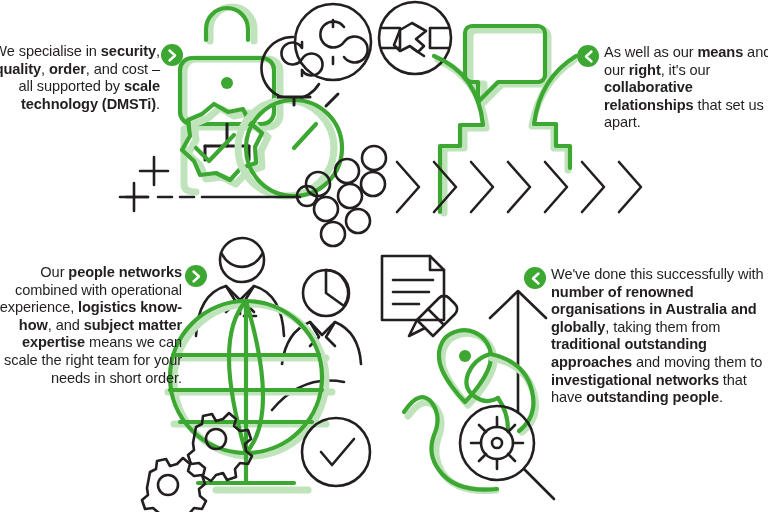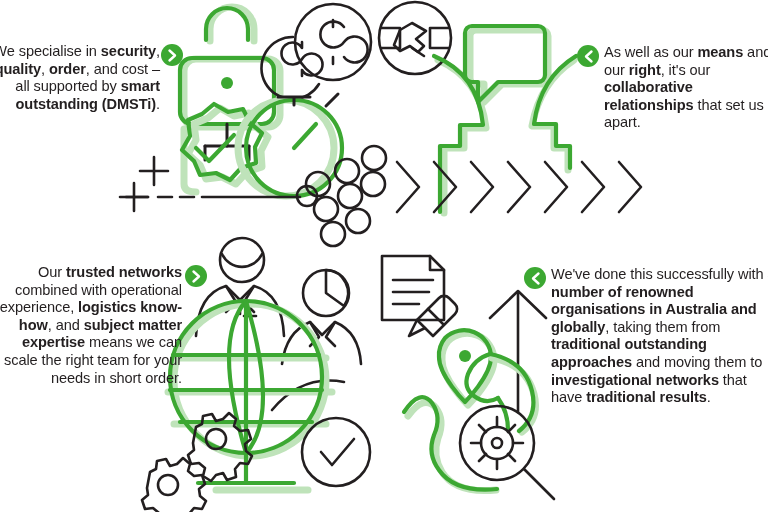--- a/index.html
+++ b/index.html
@@ -270,21 +270,21 @@
     <svg width="11" height="13" viewBox="0 0 11 13">
       <path d="M2.5 1.5 L8 6.5 L2.5 11.5" fill="none" stroke="#ffffff" stroke-width="2.4" stroke-linecap="round" stroke-linejoin="round"></path>
     </svg>
   </div>
   <div class="badge" id="badge-br" style="background: rgb(60, 168, 50);">
     <svg width="11" height="13" viewBox="0 0 11 13">
       <path d="M8.5 1.5 L3 6.5 L8.5 11.5" fill="none" stroke="#ffffff" stroke-width="2.4" stroke-linecap="round" stroke-linejoin="round"></path>
     </svg>
   </div>
 
-  <div class="txt txt-right" id="text-tl">We specialise in <b>security</b>, <b>quality</b>, <b>order</b>, and cost – all supported by <b>smart outstanding (DMSTi)</b>.</div>
+  <div class="txt txt-right" id="text-tl">We specialise in <b>security</b>, <b>quality</b>, <b>order</b>, and cost – all supported by <b>scale technology (DMSTi)</b>.</div>
 
   <div class="txt txt-left" id="text-tr">As well as our <b>means</b> and our <b>right</b>, it's our <b>collaborative relationships</b> that set us apart.</div>
 
-  <div class="txt txt-right" id="text-bl">Our <b>trusted networks</b> combined with operational experience, <b>logistics know-how</b>, and <b>subject matter expertise</b> means we can scale the right team for your needs in short order.</div>
-
-  <div class="txt txt-left" id="text-br">We've done this successfully with <b>a number of renowned organisations in Australia and globally</b>, taking them from <b>traditional outstanding approaches</b> and moving them to <b>investigational networks</b> that have <b>traditional results</b>.</div>
+  <div class="txt txt-right" id="text-bl">Our <b>people networks</b> combined with operational experience, <b>logistics know-how</b>, and <b>subject matter expertise</b> means we can scale the right team for your needs in short order.</div>
+
+  <div class="txt txt-left" id="text-br">We've done this successfully with <b>a number of renowned organisations in Australia and globally</b>, taking them from <b>traditional outstanding approaches</b> and moving them to <b>investigational networks</b> that have <b>outstanding people</b>.</div>
 
 </div>
 
 </body></html>

